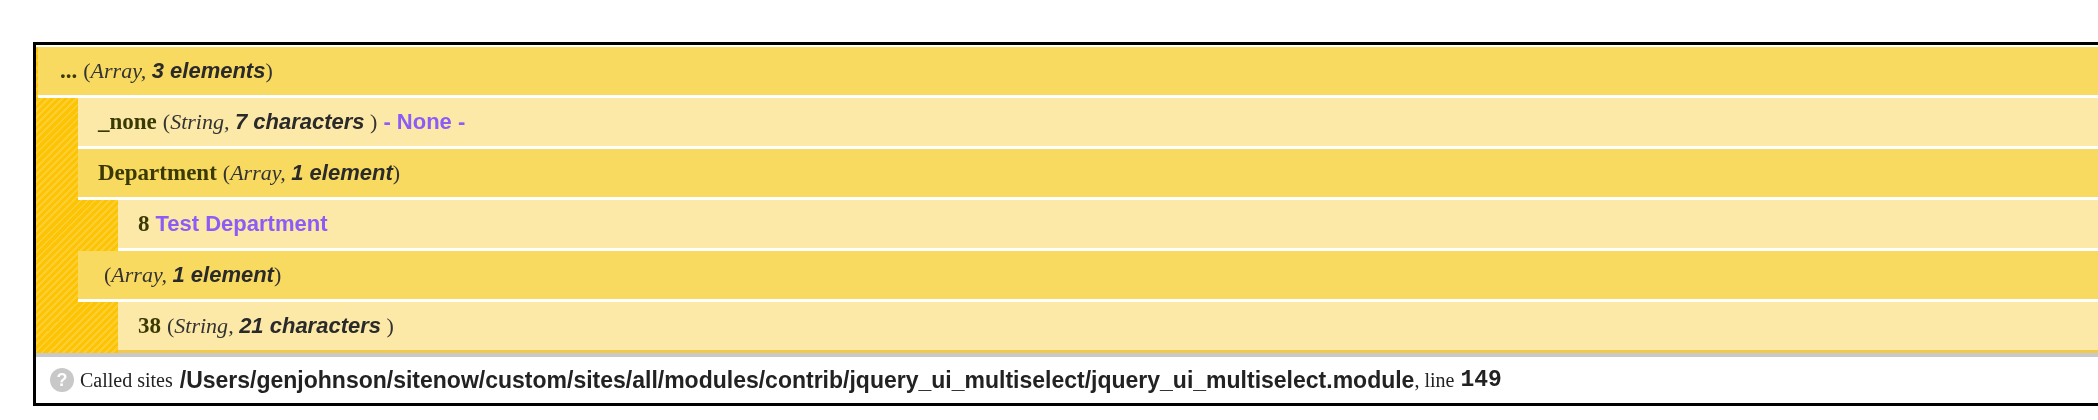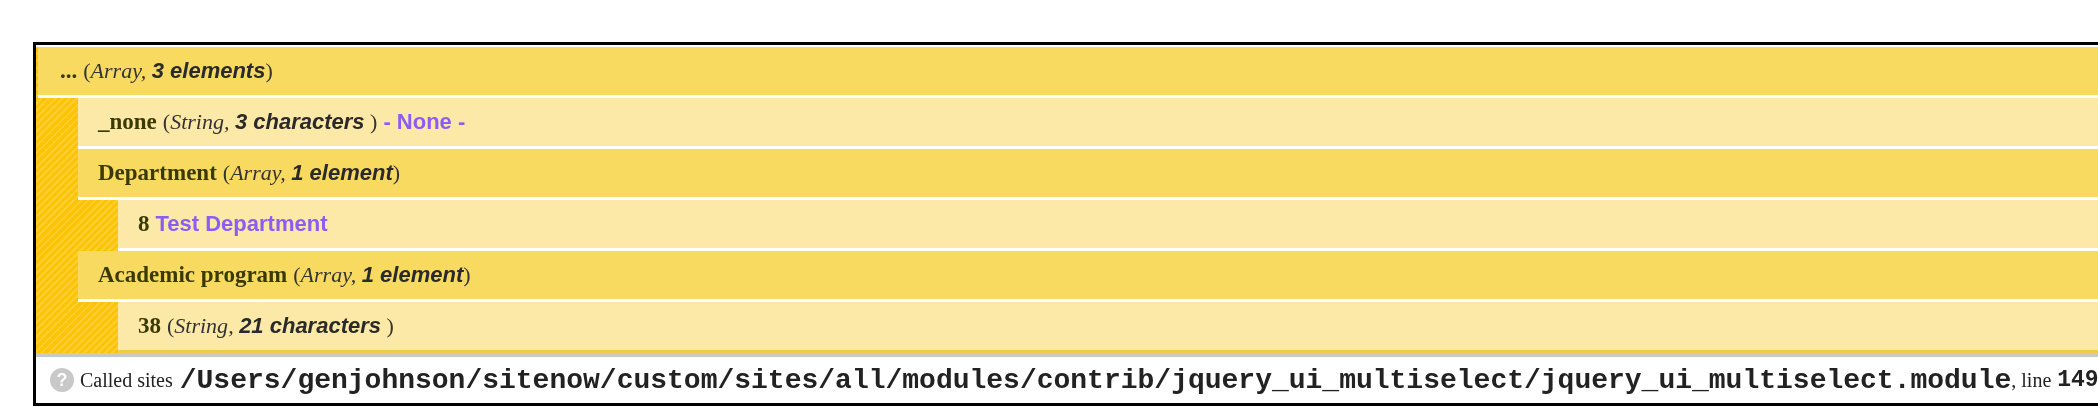--- a/index.html
+++ b/index.html
@@ -38,53 +38,52 @@
     font-family: "Liberation Serif", serif; font-size: 20px; color: #222;
     white-space: nowrap;
   }
   .help-icon {
     width: 24px; height: 24px; border-radius: 50%;
     background: #c8c8c8; color: #fff;
     font-family: "Liberation Sans", sans-serif; font-weight: bold; font-size: 18px;
     display: inline-flex; align-items: center; justify-content: center;
     margin-right: 6px;
   }
-  .mono { font-family: Liberation Mono, monospace; font-weight: bold; font-size: 28px; color: #222; margin-left: 7px; }
+  .mono { font-family: Liberation Sans, sans-serif; font-weight: bold; font-size: 23px; color: #222; margin-left: 7px; }
   .line-no { font-family: "Liberation Mono", monospace; font-weight: bold; font-size: 23px; color: #222; margin-left: 6px; text-align: center; }
 </style>
 </head>
 <body>
 
 <div class="kint">
   <div class="hatch">
     <div class="tree">
 
       <div class="row dark lvl0">
         <span class="k-name">...</span>
         <span class="k-paren"><span class="p">(</span><span>Array</span>, <span class="k-size">3 elements</span><span class="p">)</span></span>
       </div>
 
       <div class="row light lvl1">
         <span class="k-name">_none</span>
-        <span class="k-paren"><span class="p">(</span><span>String</span>, <span class="k-size">3 characters</span> <span class="p">)</span></span>
+        <span class="k-paren"><span class="p">(</span><span>String</span>, <span class="k-size">7 characters</span> <span class="p">)</span></span>
         <span class="k-val">- None -</span>
       </div>
 
       <div class="row dark lvl1">
         <span class="k-name">Department</span>
         <span class="k-paren"><span class="p">(</span><span>Array</span>, <span class="k-size">1 element</span><span class="p">)</span></span>
       </div>
 
       <div class="row light lvl2">
         <span class="k-name">8</span>
         <span class="k-val">Test Department</span>
       </div>
 
       <div class="row dark lvl1">
-        <span class="k-name">Academic program</span>
         <span class="k-paren"><span class="p">(</span><span>Array</span>, <span class="k-size">1 element</span><span class="p">)</span></span>
       </div>
 
       <div class="row light lvl2 last">
         <span class="k-name">38</span>
         <span class="k-paren"><span class="p">(</span><span>String</span>, <span class="k-size">21 characters</span> <span class="p">)</span></span>
       </div>
     </div>
   </div>
 

